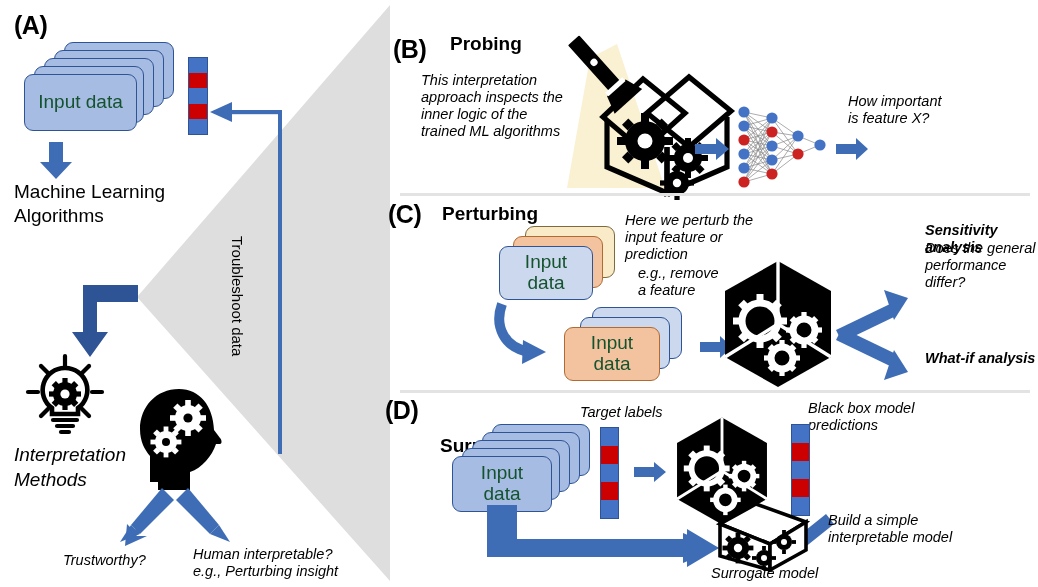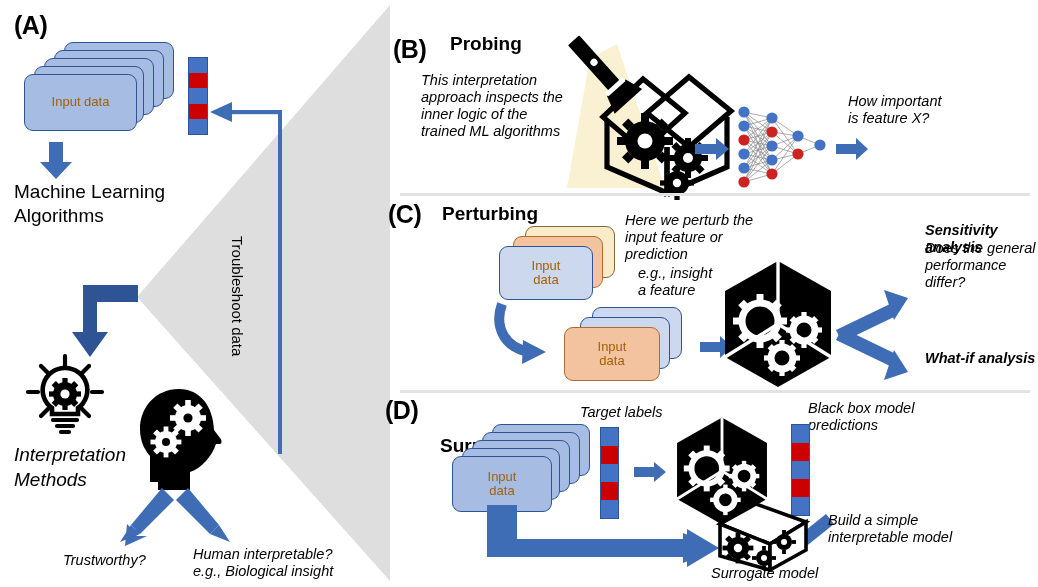--- a/index.html
+++ b/index.html
@@ -8,21 +8,21 @@
   .abs{position:absolute;}
   .panel-letter{font-weight:bold;font-size:25px;letter-spacing:-0.5px;font-family:"Liberation Sans",sans-serif;}
   .panel-title{font-weight:bold;font-size:19px;font-family:"Liberation Sans",sans-serif;}
   .ital{font-style:italic;font-family:"Liberation Sans",sans-serif;}
   .lbl{font-size:14.5px;line-height:1.18;font-style:italic;}
   .lbl-b{font-size:14.5px;line-height:1.18;font-style:italic;font-weight:bold;}
   .divider{background:#e3e3e3;height:3px;}
   svg{display:block;overflow:visible;}
   .card{position:absolute;border:1.6px solid #2f5496;border-radius:9px;box-sizing:border-box;}
   .card-txt{position:absolute;display:flex;align-items:center;justify-content:center;
-            text-align:right;font-size:13px;color:#a16207;line-height:1.1;}
+            text-align:right;font-size:19px;color:#14532d;line-height:1.1;}
 </style>
 </head>
 <body>
 
 <div id="canvas">
 
   <svg class="abs" style="left:0;top:0;width:1038px;height:587px;pointer-events:none;">
     <polygon points="390,5 390,581 137,297" fill="#DEDEDE"></polygon>
   </svg>
 
@@ -133,21 +133,21 @@
       <path d="M31,37 L40,46 L20,54 Z"></path>
       <path d="M88,0 L76,12 L110,46 L119,37 Z"></path>
       <path d="M119,37 L110,46 L130,54 Z"></path>
     </g>
   </svg>
 
   <div class="abs lbl" style="left:63px;top:552px;font-size:14.5px;">Trustworthy?</div>
 
   <div class="abs lbl" style="left:193px;top:546px;">
     <div>Human interpretable?</div>
-    <div>e.g., Biological insight</div>
+    <div>e.g., Perturbing insight</div>
   </div>
 
   <svg class="abs" style="left:210px;top:110px;width:115px;height:350px;">
     <path d="M68,0 L72,0 L72,344 L68,344 Z" fill="#3F6DB5"></path>
     <rect x="20" y="0" width="52" height="4.2" fill="#3F6DB5"></rect>
     <polygon points="0,2.1 22,-8 22,12" fill="#3F6DB5"></polygon>
   </svg>
   <div class="abs" style="left:246px;top:236px;font-size:15px;transform:rotate(90deg);transform-origin:0 0;white-space:nowrap;">Troubleshoot data</div>
 
   <div class="abs panel-letter" style="left:393px;top:35px;">(B)</div>
@@ -331,21 +331,21 @@
       <span>data</span>
     </div>
   </div>
 
   <div class="abs lbl" style="left:625px;top:212px;">
     <div>Here we perturb the</div>
     <div>input feature or</div>
     <div>prediction</div>
   </div>
   <div class="abs lbl" style="left:638px;top:265px;">
-    <div>e.g., insight</div>
+    <div>e.g., remove</div>
     <div>a feature</div>
   </div>
 
   <svg class="abs" style="left:700px;top:336px;width:34px;height:24px;">
     <polygon points="0,6 20,6 20,0 32,11 20,22 20,16 0,16" fill="#3F6DB5"></polygon>
   </svg>
 
   <svg class="abs" style="left:720px;top:258px;width:116px;height:132px;" viewBox="0 0 116 132">
     <polygon points="58,3 111,33 111,99 58,129 5,99 5,33" fill="#000"></polygon>
     <g stroke="#fff" stroke-width="3.4" fill="none">

